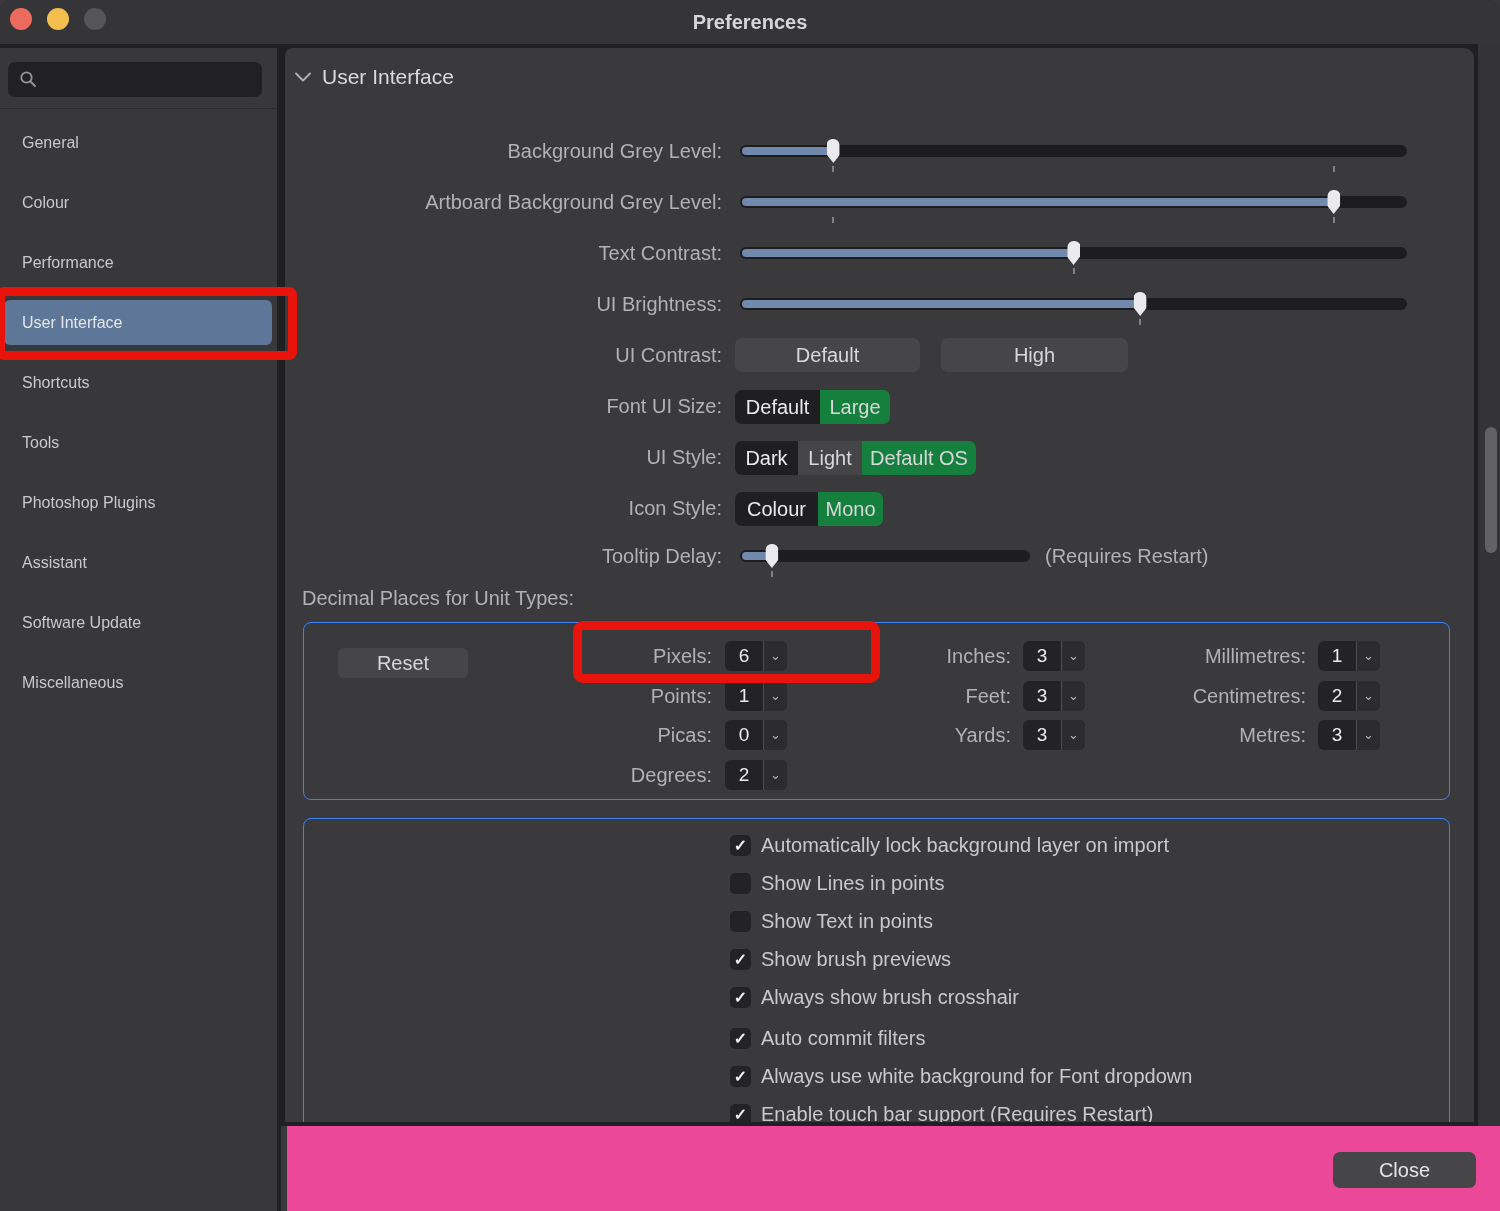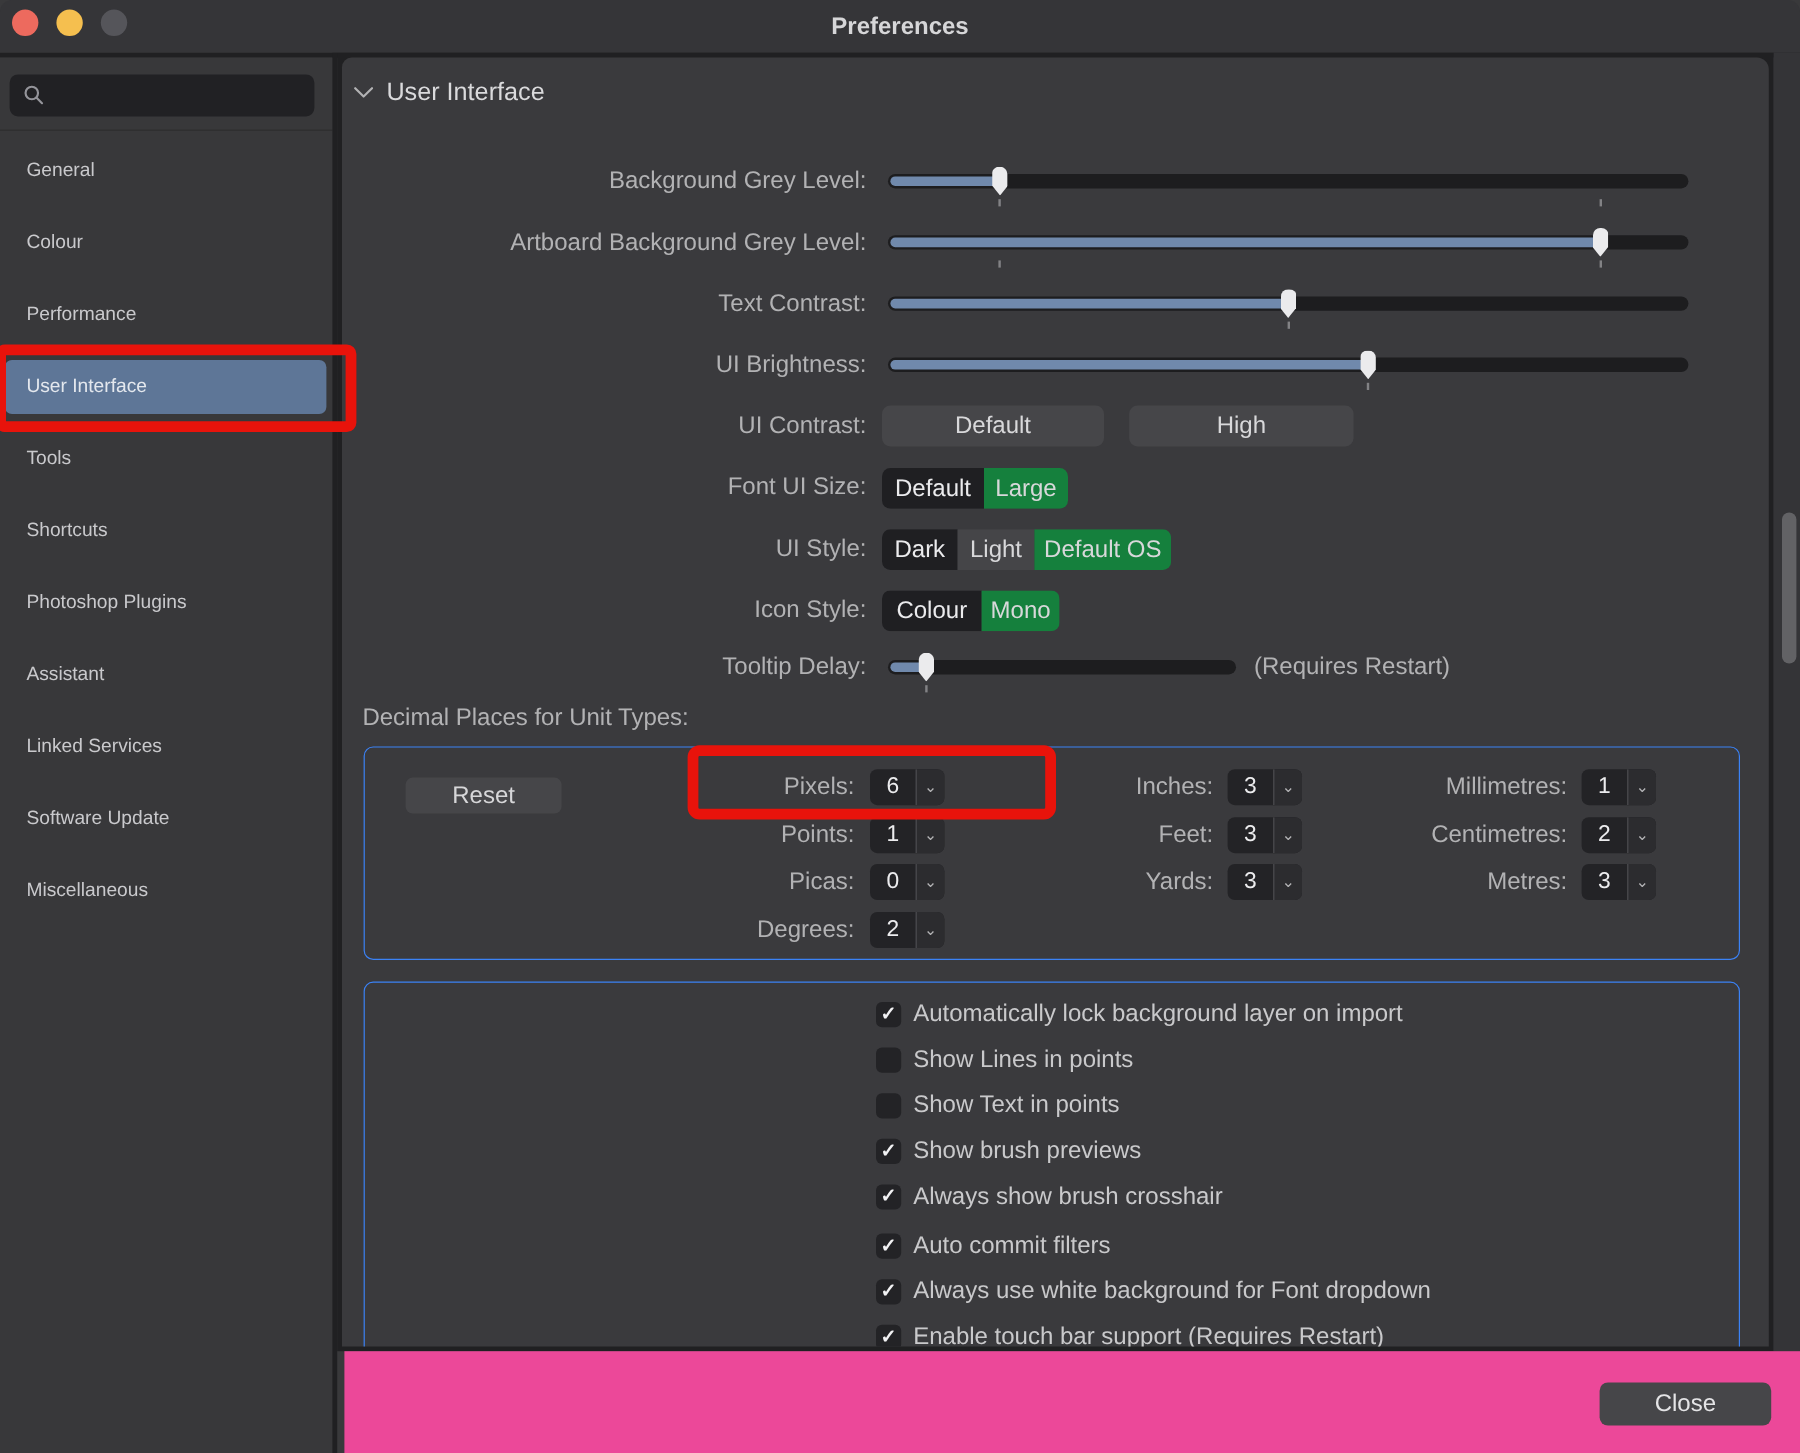--- a/index.html
+++ b/index.html
@@ -107,25 +107,24 @@
       <line x1="11.5" y1="11.5" x2="16" y2="16" stroke="#94949a" stroke-width="1.8" stroke-linecap="round"></line>
     </svg>
     <input class="search-input" placeholder="" style="">
   </div>
   <div class="sidebar-divider"></div>
   <div class="nav">
     <div class="nav-item"><span>General</span></div>
     <div class="nav-item"><span>Colour</span></div>
     <div class="nav-item"><span>Performance</span></div>
     <div class="nav-item selected"><span>User Interface</span></div>
+    <div class="nav-item"><span>Shortcuts</span></div>
     <div class="nav-item"><span>Tools</span></div>
-    <div class="nav-item"><span>Shortcuts</span></div>
     <div class="nav-item"><span>Photoshop Plugins</span></div>
     <div class="nav-item"><span>Assistant</span></div>
-    <div class="nav-item"><span>Linked Services</span></div>
     <div class="nav-item"><span>Software Update</span></div>
     <div class="nav-item"><span>Miscellaneous</span></div>
   </div>
 </div>
 <div class="v-divider"></div>
 
 <div class="content-frame">
 <div class="content">
 
   <div class="section-header">

